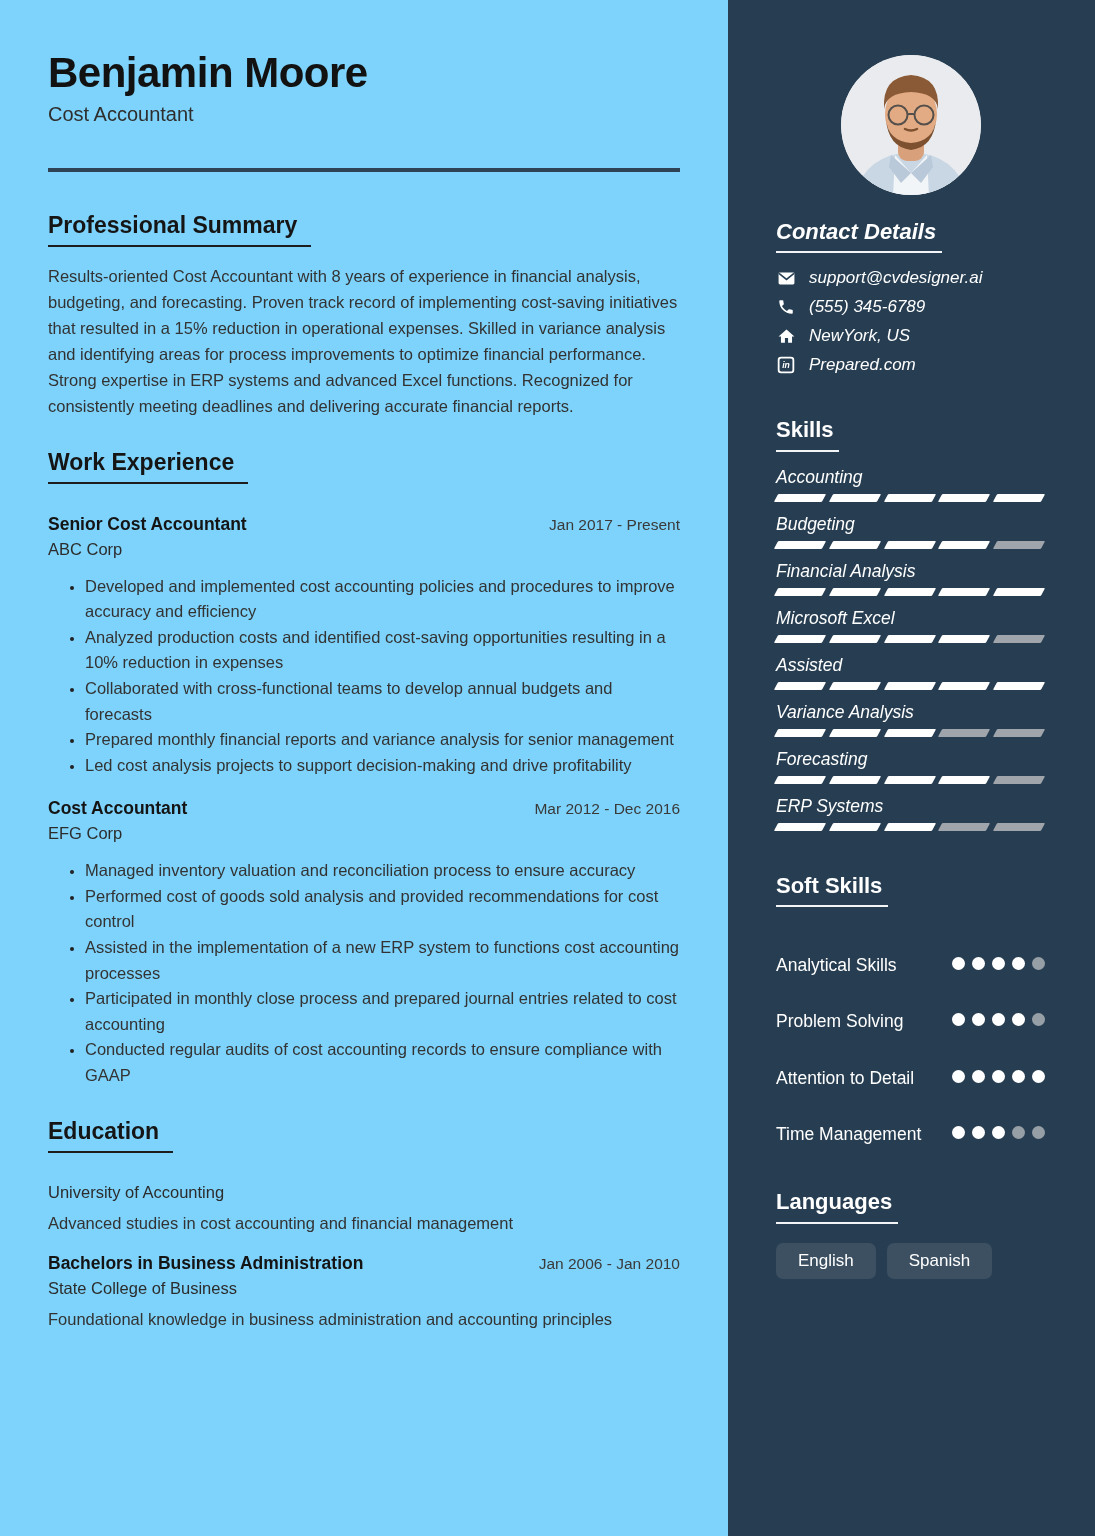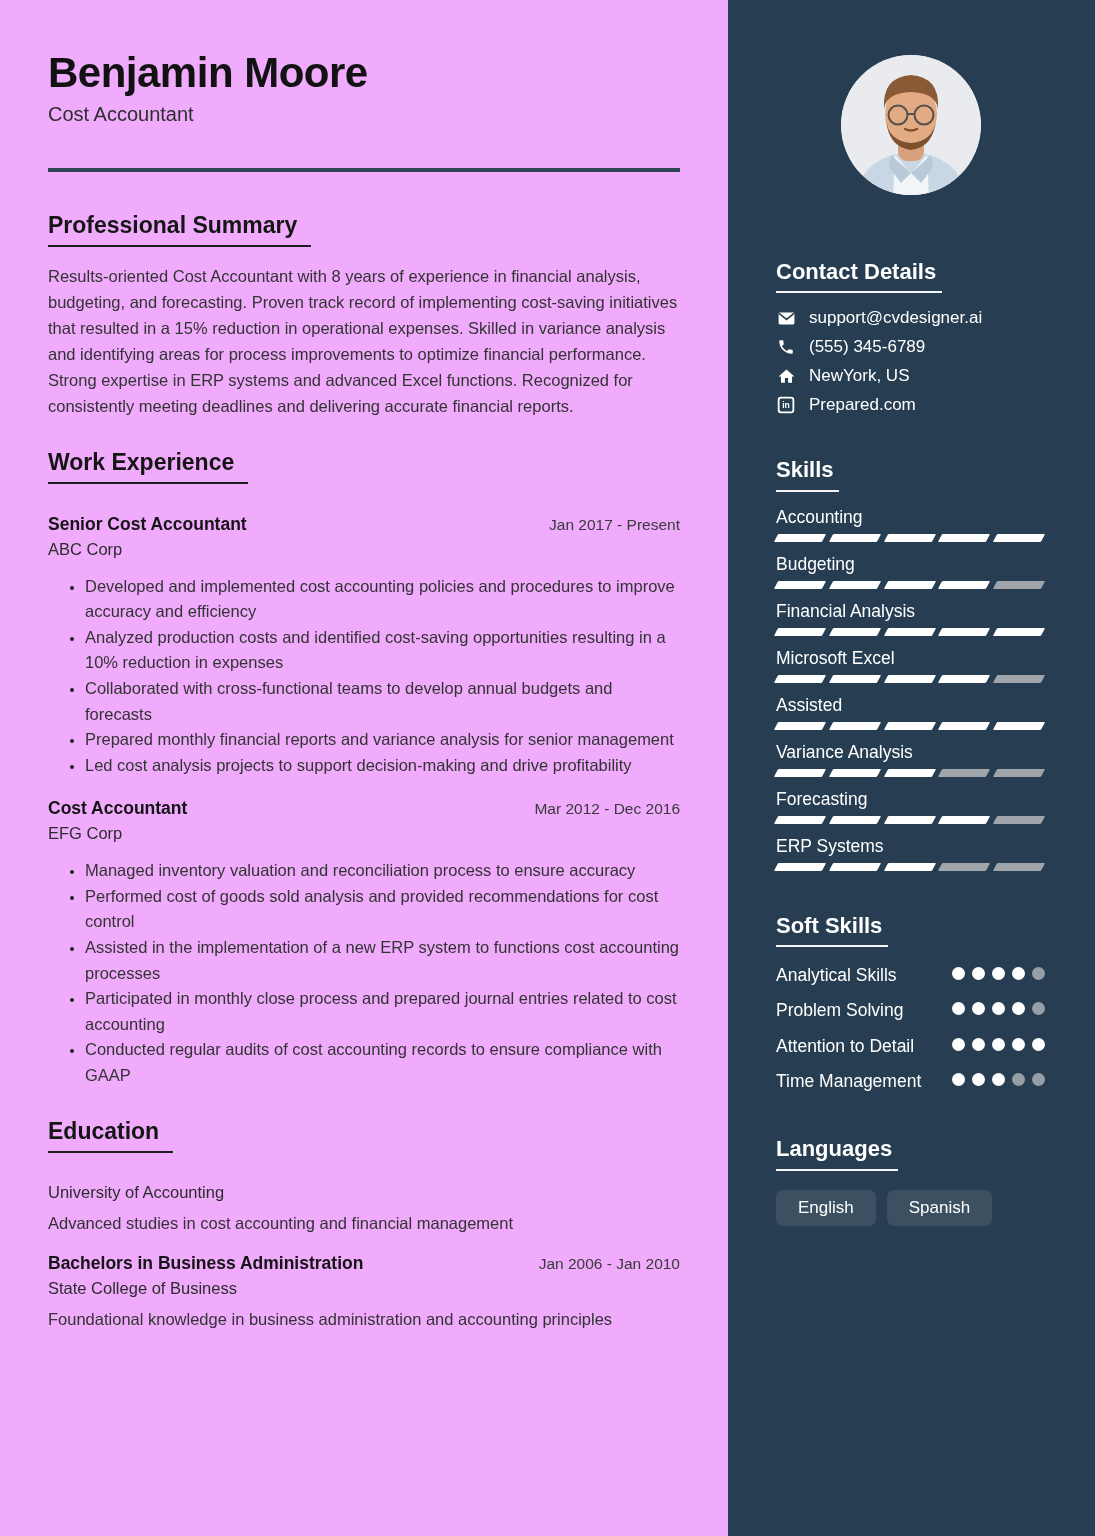--- a/index.html
+++ b/index.html
@@ -8,21 +8,21 @@
     font-family: "Liberation Sans", "DejaVu Sans", sans-serif;
     color: #2b2b2b;
     width: 1095px;
   }
   .page {
     position: relative;
     width: 1095px;
     height: 1536px;
     display: flex;
     overflow: hidden;
-    background: #f0abfc;
+    background: #7dd3fc;
   }
 
   
   .main {
     width: 728px;
     padding: 50px 48px 0 48px;
   }
   .person-name {
     font-size: 42px;
     font-weight: 700;
@@ -112,21 +112,21 @@
   .avatar {
     width: 140px;
     height: 140px;
     border-radius: 50%;
     margin: 0 auto;
     overflow: hidden;
     background: #e9ebee;
   }
   .avatar svg { display: block; width: 140px; height: 140px; }
   .side-section { margin-top: 42px; }
-  .side-section.first { margin-top: 64px; }
+  .side-section.first { margin-top: 24px; font-style: italic; }
   h2.side-heading {
     display: inline-block;
     font-size: 22px;
     font-weight: 700;
     color: #ffffff;
     border-bottom: 2px solid #f2f4f6;
     padding: 0 6px 6px 0;
     margin-bottom: 15px;
     line-height: 1.2;
   }
@@ -135,36 +135,37 @@
     align-items: center;
     gap: 13px;
     margin-bottom: 9px;
     font-size: 17px;
     list-style: none;
   }
   .cicon { width: 20px; display: inline-flex; justify-content: center; flex-shrink: 0; }
   .contact-text { color: #ffffff; }
 
   .skill { margin-bottom: 12px; }
-  .skill-label { font-size: 17.5px; margin-bottom: 6px; }
+  .skill-label { font-size: 17.5px; margin-bottom: 6px; font-style: italic; }
   .skill-bar { display: flex; gap: 7px; height: 8px; margin-right: 2px; }
   .seg {
     flex: 1;
     height: 8px;
     transform: skewX(-28deg);
     border-radius: 1px;
   }
   .seg.filled { background: var(--bar-filled, #ffffff); }
   .seg.empty  { background: var(--bar-empty, #9FA5AB); }
 
   .soft-row {
     display: flex;
     justify-content: space-between;
     align-items: flex-start;
     margin-bottom: 9px;
+    margin-top: 30px;
   }
   .soft-label { font-size: 17.5px; line-height: 1.5; width: 56%; }
   .dots { display: flex; gap: 7px; margin-top: 5px; }
   .dot { width: 13px; height: 13px; border-radius: 50%; }
   .dot.filled { background: var(--dot-filled, #ffffff); }
   .dot.empty  { background: var(--dot-empty, #969EA6); }
 
   .chips { display: flex; gap: 11px; margin-top: 4px; }
   .chip {
     background: var(--chip-bg, #3C5062);

